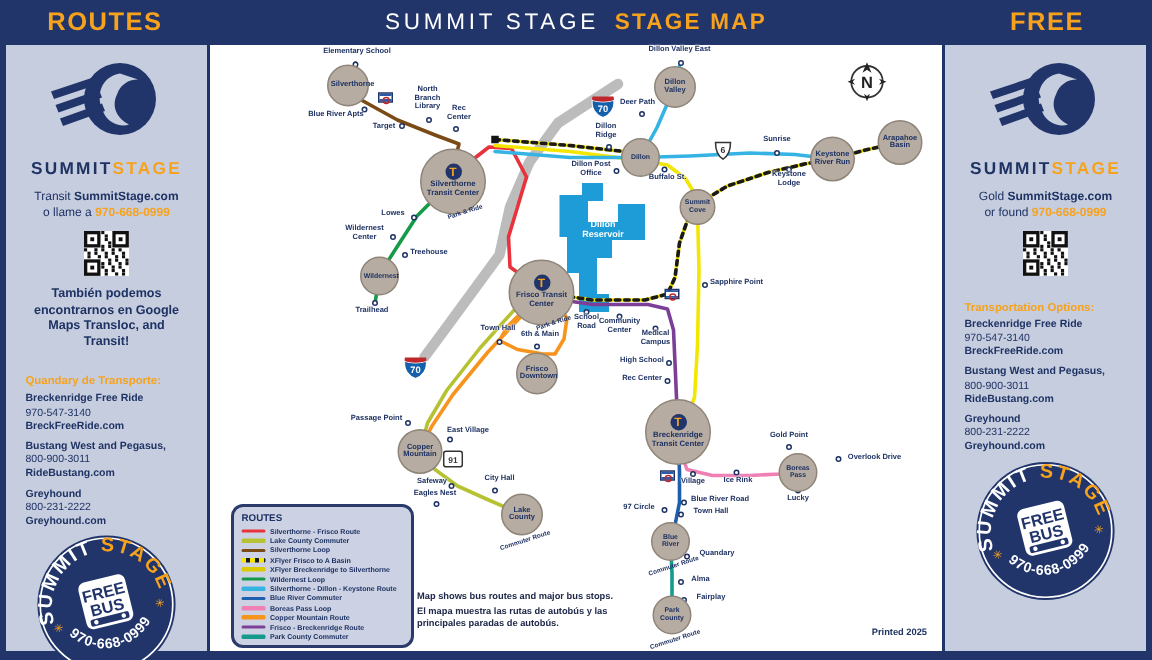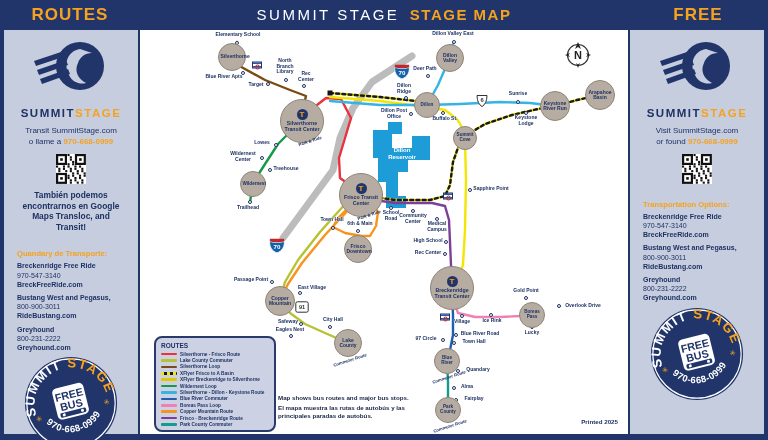--- a/index.html
+++ b/index.html
@@ -15,21 +15,21 @@
   .hdr-accent { color:#f6a21d; font-size:15px; letter-spacing:1.5px; font-weight:bold; margin-left:6px; }
 
   
   .sidebar { position:absolute; top:30px; width:134px; height:404px; background:#c6cddf; text-align:center; color:#1e3263; }
   #sidebar-left { left:4px; }
   #sidebar-right { left:630px; }
   .logo-svg { display:block; margin:9px auto 0; }
   .brand-line { font-size:11.5px; font-weight:bold; letter-spacing:1.5px; margin-top:14px; }
   .brand-accent { color:#f6a21d; }
   .contact { font-size:8px; margin-top:7px; line-height:1.35; }
-  .contact .site { font-weight:normal; }
+  .contact .site { font-weight:bold; }
   .contact .phone { font-weight:bold; color:#f6a21d; }
   .qr-holder { margin:6px auto 0; width:30px; height:30px; }
   .found-text { font-size:8.4px; font-weight:bold; width:104px; margin:6px auto 0; line-height:1.3; text-align:center; }
   .options { text-align:left; padding-left:13px; margin-top:16px; }
   .options-title { color:#f6a21d; font-weight:bold; font-size:7.6px; margin-bottom:3px; }
   .option-group { font-size:7px; line-height:1.32; margin-bottom:4px; }
   .option-name, .option-web { font-weight:bold; }
   .badge-holder { width:94px; height:94px; margin:4px auto 0; }
 
   
@@ -212,21 +212,21 @@
             <path d="M4,22 L34,12 L36,17 L6,27 Z"></path>
             <path d="M7,31 L36,21 L38,26 L9,36 Z"></path>
             <path d="M10,40 L38,30 L40,35 L12,45 Z"></path>
           </g>
         </svg>
       </div>
     <div class="brand-line">
       <span>SUMMIT</span><span class="brand-accent">STAGE</span>
     </div>
     <div class="contact">
-      <span>Visit </span><span class="site">SummitStage.com</span><br>
+      <span>Gold </span><span class="site">SummitStage.com</span><br>
       <span>or found </span><span class="phone">970-668-0999</span>
     </div>
     <div class="qr-holder"><svg width="30" height="30" viewBox="0 0 30 30">
           <rect width="30" height="30" fill="#fff"></rect>
           <g fill="#111">
             <rect x="11.5" y="0" width="2.1" height="2.1"></rect>
             <rect x="13.799999999999999" y="2.3" width="2.1" height="2.1"></rect>
             <rect x="13.799999999999999" y="4.6" width="2.1" height="2.1"></rect>
             <rect x="16.099999999999998" y="6.8999999999999995" width="2.1" height="2.1"></rect>
             <rect x="11.5" y="9.2" width="2.1" height="2.1"></rect>

